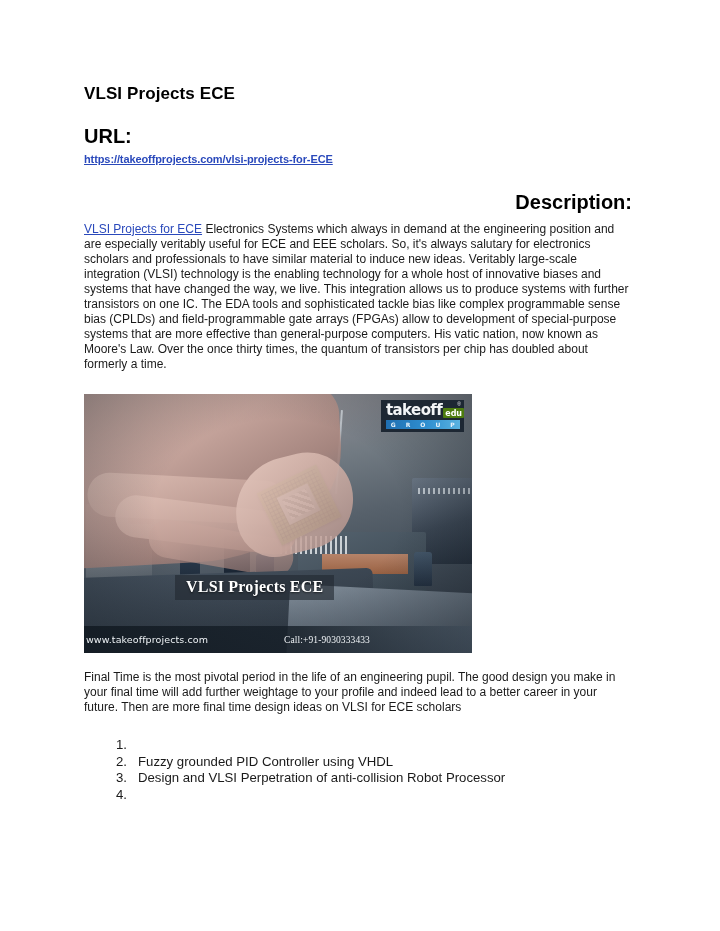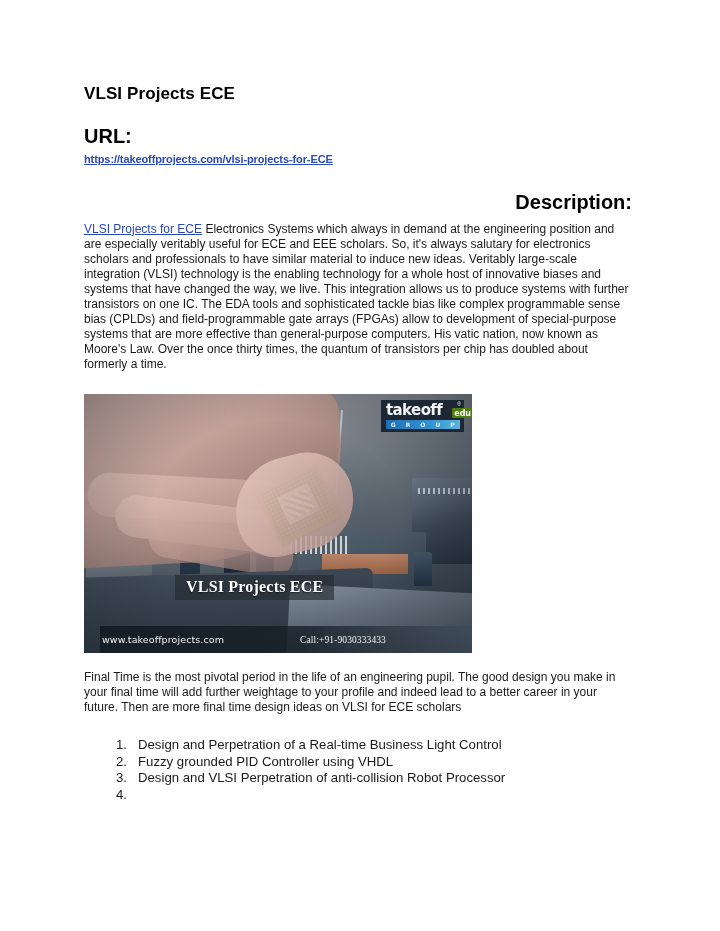--- a/index.html
+++ b/index.html
@@ -220,21 +220,20 @@
     width: 83px;
     background: #1d2733;
     padding: 3px 4px 3px 5px;
     box-sizing: border-box;
   }
   .logo-top {
     display: flex;
     align-items: flex-end;
     line-height: 1;
     position: relative;
-    gap: 9px;
   }
   .logo-word {
     font-family: "DejaVu Sans", sans-serif;
     font-size: 15px;
     font-weight: bold;
     color: #f2f4f6;
     letter-spacing: -0.6px;
   }
   .logo-edu {
     font-family: "DejaVu Sans", sans-serif;
@@ -285,21 +284,21 @@
     font-weight: bold;
     color: #ffffff;
     letter-spacing: 0.2px;
     line-height: 18px;
     text-shadow: 0 1px 2px rgba(0,0,0,0.6);
   }
 
   
   .footer-strip {
     position: absolute;
-    left: 16px; right: 0; bottom: 0;
+    left: 0; right: 0; bottom: 0;
     height: 27px;
     display: flex;
     align-items: center;
     background: linear-gradient(90deg, rgba(18,26,34,0.88) 0%, rgba(22,31,40,0.8) 55%, rgba(60,74,88,0.45) 100%);
   }
   .footer-site {
     font-family: "DejaVu Sans", sans-serif;
     font-size: 9.5px;
     color: #eef2f5;
     margin-left: 2px;
@@ -406,21 +405,20 @@
         <span class="footer-site">www.takeoffprojects.com</span>
         <span class="footer-call">Call:+91-9030333433</span>
       </div>
     </div>
 
     <p class="body-par par-after-image">Final Time is the most pivotal period in the life of an engineering pupil. The good design you make in your final time will add further weightage to your profile and indeed lead to a better career in your future. Then are more final time design ideas on VLSI for ECE scholars</p>
 
     <ol class="project-list">
       <li class="project-item">
         <span class="item-num">1.</span>
-        <span class="item-text">Design and Perpetration of a Real-time Business Light Control</span>
       </li>
       <li class="project-item">
         <span class="item-num">2.</span>
         <span class="item-text">Fuzzy grounded PID Controller using VHDL</span>
       </li>
       <li class="project-item">
         <span class="item-num">3.</span>
         <span class="item-text">Design and VLSI Perpetration of anti-collision Robot Processor</span>
       </li>
       <li class="project-item tight">

